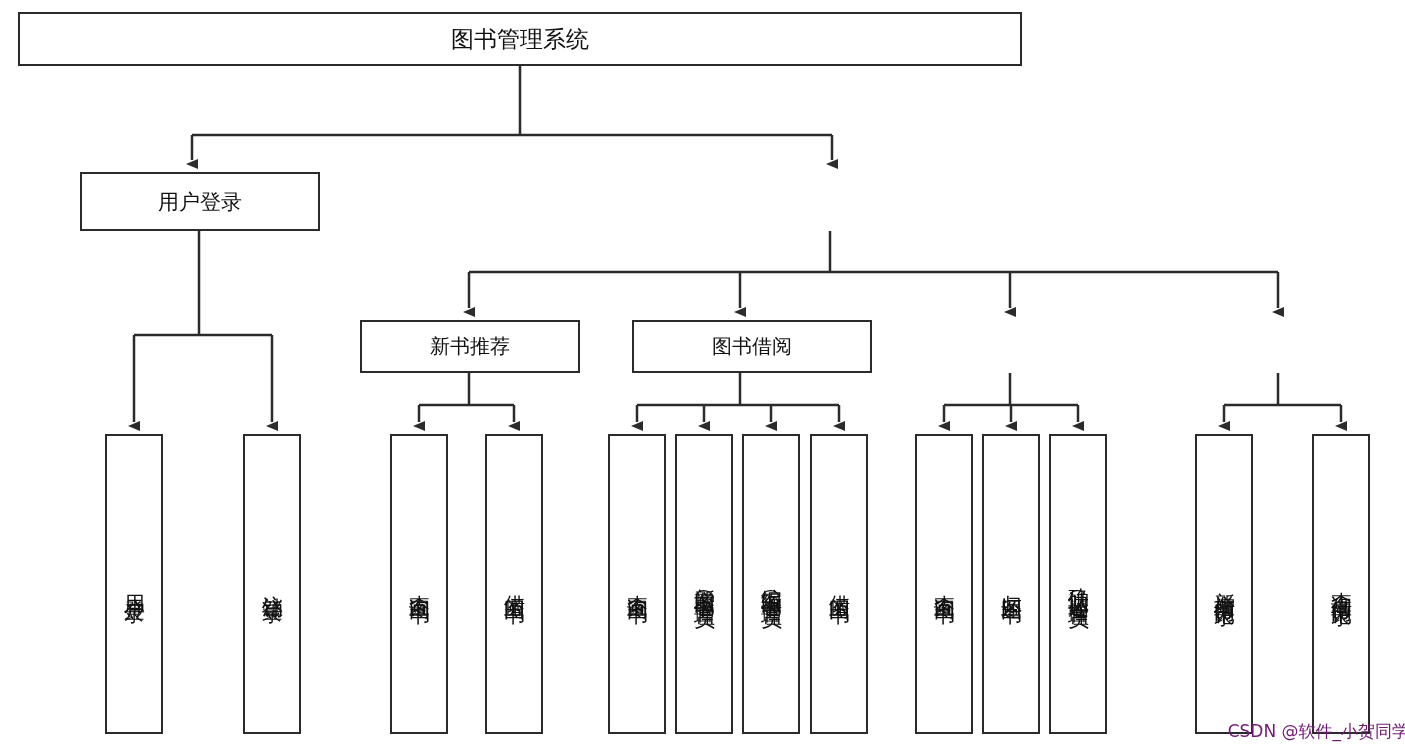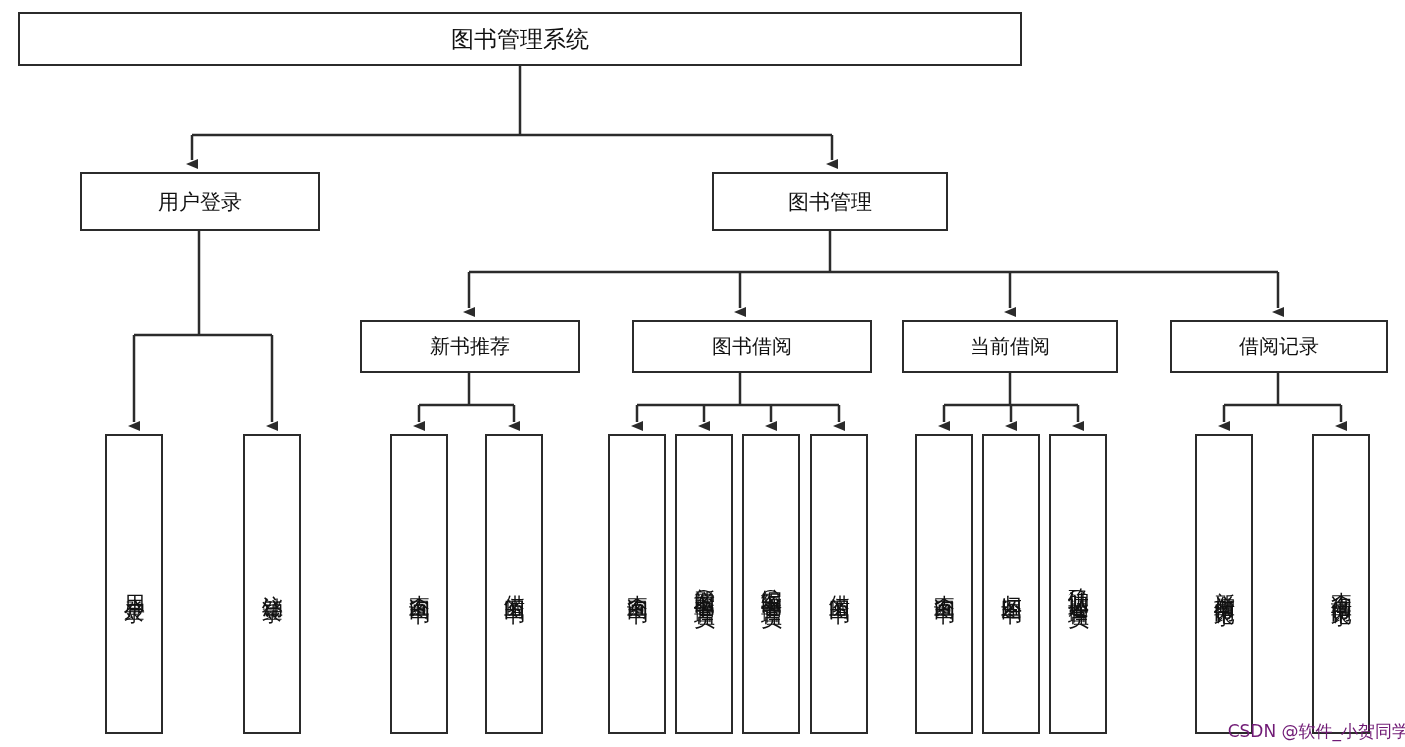--- a/index.html
+++ b/index.html
@@ -129,35 +129,26 @@
     </g>
   </svg>
 
   <div class="node level0" style="left:18px; top:12px; width:1004px; height:54px;">
     <span>图书管理系统</span>
   </div>
 
   <div class="node level1" style="left:80px; top:172px; width:240px; height:59px;">
     <span>用户登录</span>
   </div>
-  <div class="node level1" style="left:712px; top:172px; width:236px; height:59px;">
-    <span>图书管理</span>
-  </div>
 
   <div class="node level2" style="left:360px; top:320px; width:220px; height:53px;">
     <span>新书推荐</span>
   </div>
   <div class="node level2" style="left:632px; top:320px; width:240px; height:53px;">
     <span>图书借阅</span>
-  </div>
-  <div class="node level2" style="left:902px; top:320px; width:216px; height:53px;">
-    <span>当前借阅</span>
-  </div>
-  <div class="node level2" style="left:1170px; top:320px; width:218px; height:53px;">
-    <span>借阅记录</span>
   </div>
 
   <div class="node leaf" style="left:105px; top:434px; width:58px; height:300px;">
     <span class="vtext">用户登录</span>
   </div>
   <div class="node leaf" style="left:243px; top:434px; width:58px; height:300px;">
     <span class="vtext">注销登录</span>
   </div>
 
   <div class="node leaf" style="left:390px; top:434px; width:58px; height:300px;">

